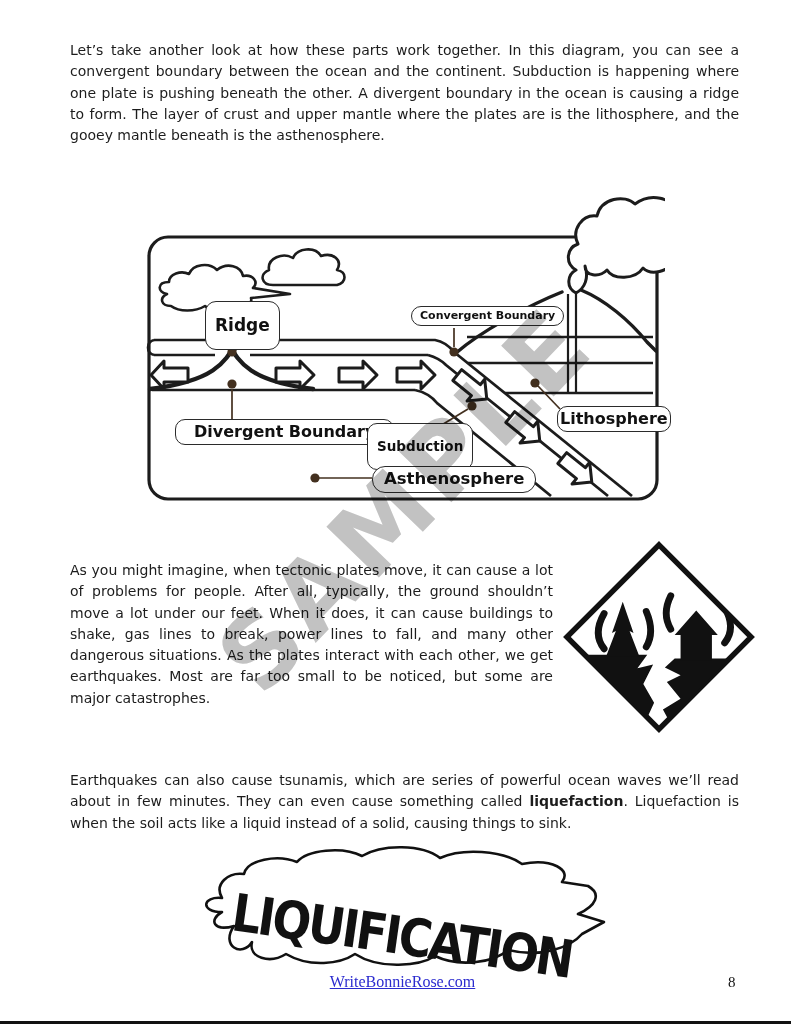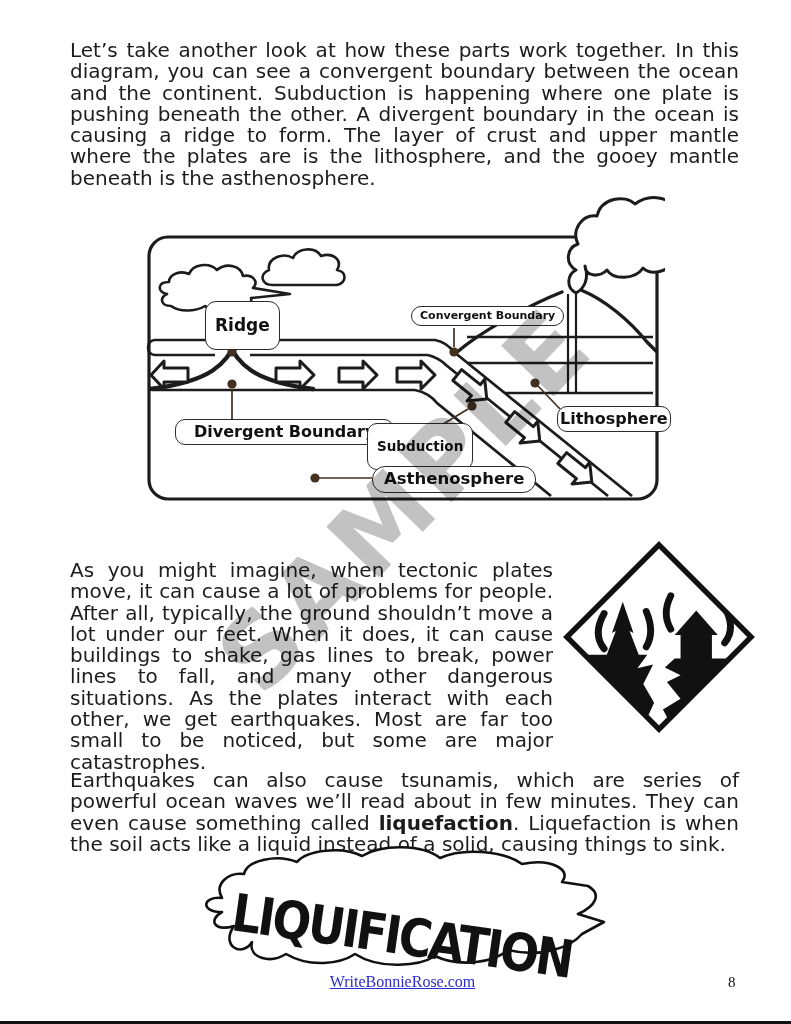--- a/index.html
+++ b/index.html
@@ -2,21 +2,21 @@
 <html><head>
 <meta charset="utf-8">
 <style>
   html,body{margin:0;padding:0;background:#888;}
   .page{
     position:relative;width:791px;height:1024px;background:#ffffff;
     margin:0 auto;overflow:hidden;
     font-family:"DejaVu Sans","Liberation Sans",sans-serif;color:#1c1c1c;
   }
   .para{
-    position:absolute;text-align:justify;font-size:20px;line-height:21.3px;
+    position:absolute;text-align:justify;font-size:14px;line-height:21.3px;
     color:#1c1c1c;z-index:2;
   }
   .para .bold{font-weight:bold;}
   #para1{left:70px;top:40px;width:669px;}
   #para2{left:70px;top:560px;width:483px;}
   #para3{left:70px;top:734px;width:669px;margin-top:36px;}
   .diagram{position:absolute;left:135px;top:190px;width:530px;height:318px;z-index:1;}
   .diagram svg{position:absolute;left:0;top:0;}
   .dlabel{
     position:absolute;background:#fff;border:1.6px solid #2b2b2b;border-radius:10px;

